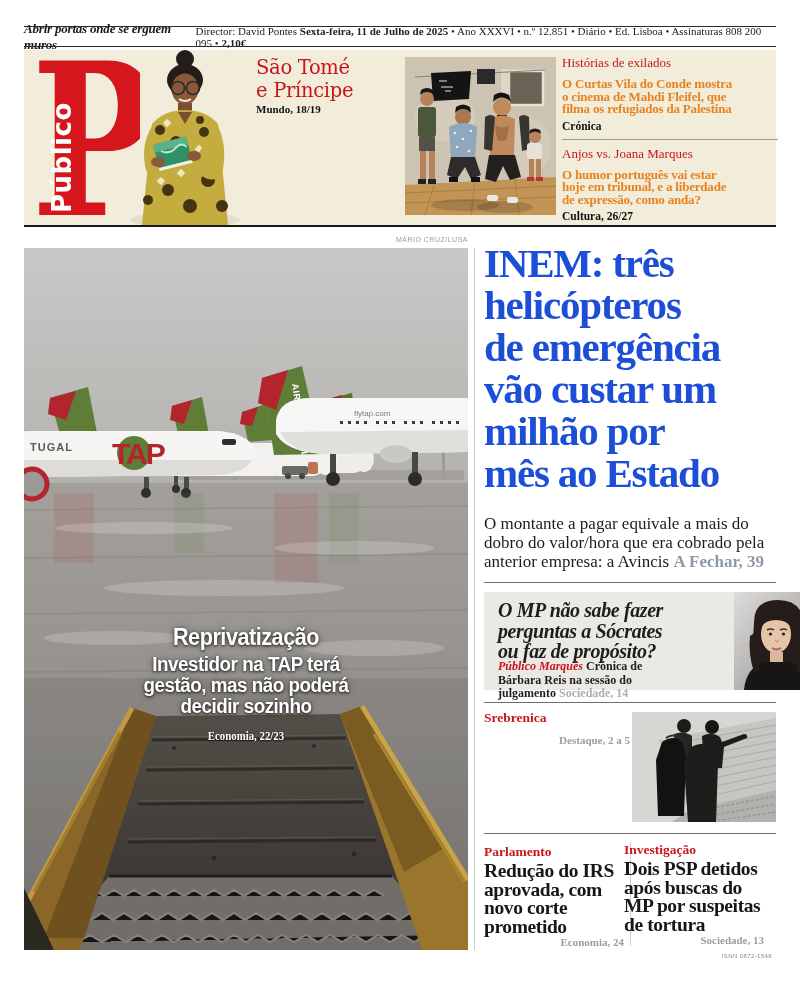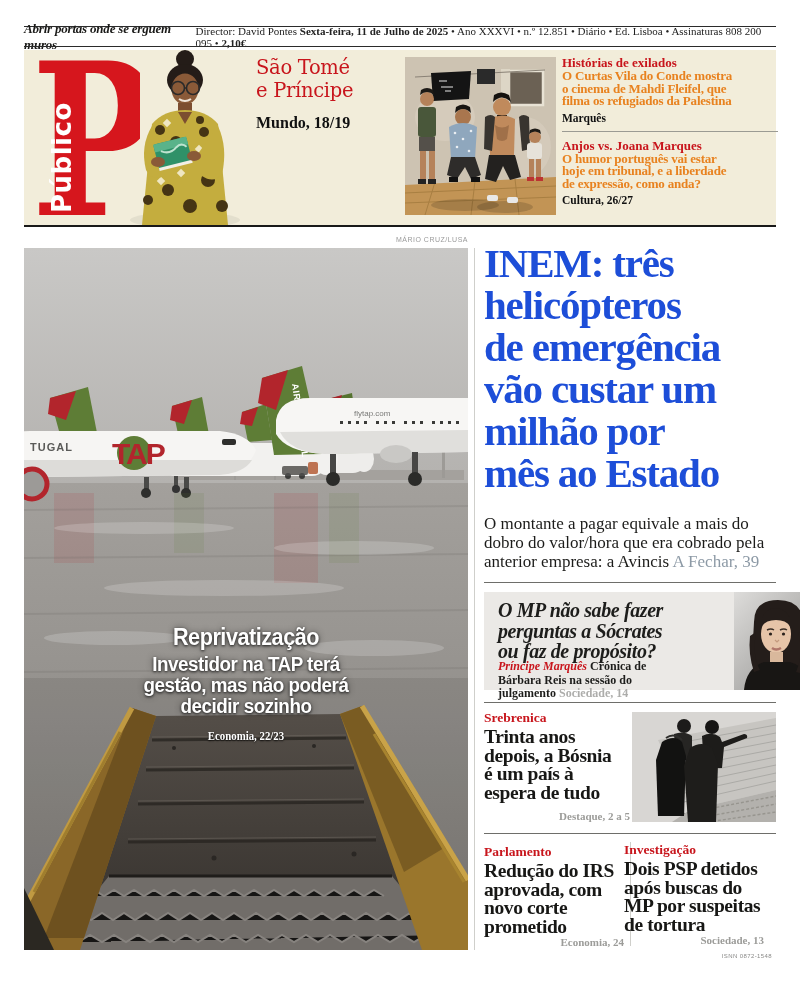--- a/index.html
+++ b/index.html
@@ -12,45 +12,45 @@
   .motto{font-weight:bold;font-style:italic;font-size:13px;letter-spacing:-0.2px;}
   .pubinfo{font-size:11px;color:#222;}
   .pubinfo b{font-weight:bold;font-family:Liberation Serif, serif;}
   
   .masthead{position:absolute;left:24px;top:50px;width:752px;height:175px;background:#f2edda;border-bottom:2px solid #191919;}
   .plogo{position:absolute;left:6px;top:7px;}
   .woman{position:absolute;left:88px;top:0;}
   .st-block{position:absolute;left:232px;top:6px;width:160px;}
   .st-red{font-family:"DejaVu Serif",serif;font-size:19.5px;line-height:23px;color:#c8151c;letter-spacing:-0.3px;}
   .st-orange{font-family:"DejaVu Serif",serif;font-size:19.5px;line-height:23px;color:#e8821f;letter-spacing:-0.3px;}
-  .st-section{font-weight:bold;font-size:16px;margin-top:12px;color:#111;}
+  .st-section{font-weight:bold;font-size:11px;margin-top:1px;color:#111;}
   .groupphoto{position:absolute;left:381px;top:7px;}
   .mh-right{position:absolute;left:538px;top:6px;width:216px;}
-  .mh-k{font-weight:bold;font-size:13px;line-height:14px;color:#c8151c;}
-  .mh-h{font-weight:bold;font-size:13px;line-height:12.5px;color:#e8821f;margin-top:0;letter-spacing:-0.2px;}
+  .mh-k{font-weight:normal;font-size:13px;line-height:14px;color:#c8151c;}
+  .mh-h{font-weight:bold;font-size:13px;line-height:12.5px;color:#e8821f;margin-top:8px;letter-spacing:-0.2px;}
   .mh-s{font-weight:bold;font-size:11.5px;margin-top:4px;color:#111;}
   .mh-rule{height:1px;background:#9b9b93;margin:7px 0 7px 0;}
   
   .credit{position:absolute;top:236px;left:24px;width:444px;text-align:right;font-family:"Liberation Sans",sans-serif;
           font-size:7px;color:#9a9a9a;letter-spacing:0.5px;}
   .mainphoto{position:absolute;left:24px;top:248px;width:444px;height:702px;}
   .overlay{position:absolute;left:0;top:376px;width:100%;text-align:center;color:#fff;
            font-family:"Liberation Sans",sans-serif;transform:scaleX(0.94);}
   .ov-k{font-weight:bold;font-size:23px;letter-spacing:-0.5px;text-shadow:0 1px 3px rgba(0,0,0,.8),0 0 8px rgba(0,0,0,.45);}
   .ov-h{font-weight:bold;font-size:20px;line-height:21px;letter-spacing:-0.5px;margin-top:3px;
         text-shadow:0 1px 3px rgba(0,0,0,.8),0 0 8px rgba(0,0,0,.45);}
   .ov-s{font-family:"Liberation Serif",serif;font-weight:bold;font-size:11.5px;margin-top:13px;
         text-shadow:0 1px 2px rgba(0,0,0,.8);}
   .col-div{position:absolute;left:474px;top:248px;width:1px;height:702px;background:#cfcfcb;}
   
   .rightcol{position:absolute;left:484px;top:248px;width:292px;height:712px;}
   .h-lead{position:absolute;top:-6px;left:0;margin:0;font-weight:bold;font-size:41px;line-height:42px;
           letter-spacing:-1.2px;color:#1d4ed8;}
   .deck{position:absolute;top:266px;left:0;width:292px;margin:0;font-size:17px;line-height:19px;color:#1c1c1a;}
-  .deck-ref{color:#8d9aa6;font-weight:normal;}
+  .deck-ref{color:#8d9aa6;font-weight:bold;}
   .hrule{position:absolute;left:0;width:292px;height:1px;background:#6e6e6a;}
   
   .obox{position:absolute;top:344px;left:0;width:336px;height:98px;background:#ebe9e6;}
   .ob-h{position:absolute;left:14px;top:8px;margin:0;font-weight:bold;font-style:italic;font-size:20px;
         line-height:20.5px;letter-spacing:-0.4px;color:#1d1d1b;}
   .ob-meta{position:absolute;left:14px;top:68px;width:188px;font-size:12px;line-height:13.5px;}
   .ob-k{color:#c8151c;font-weight:bold;font-style:italic;}
   .ob-b{font-weight:bold;color:#1d1d1b;}
   .ob-s{font-weight:bold;color:#adadab;}
   .ob-photo{position:absolute;right:0;top:0;}
@@ -204,21 +204,21 @@
         <rect x="131" y="102" width="5" height="18" fill="#b5825a"></rect>
       <rect x="122" y="120" width="7" height="4" fill="#b33"></rect>
         <rect x="131" y="120" width="7" height="4" fill="#b33"></rect>
     </svg>
 
     <div class="mh-right">
       <div class="mh-k">Histórias de exilados</div>
       <div class="mh-h lines">O Curtas Vila do Conde mostra
 o cinema de Mahdi Fleifel, que
 filma os refugiados da Palestina</div>
-      <div class="mh-s">Marquês</div>
+      <div class="mh-s">Crónica</div>
       <div class="mh-rule"></div>
       <div class="mh-k">Anjos vs. Joana Marques</div>
       <div class="mh-h lines">O humor português vai estar
 hoje em tribunal, e a liberdade
 de expressão, como anda?</div>
       <div class="mh-s">Cultura, 26/27</div>
     </div>
   </div>
 
   <div class="credit">MÁRIO CRUZ/LUSA</div>
@@ -408,21 +408,21 @@
 milhão por
 mês ao Estado</h1>
     <p class="deck"><span>O montante a pagar equivale a mais do dobro do valor/hora que era cobrado pela anterior empresa: a Avincis</span> <span class="deck-ref">A Fechar, 39</span></p>
     <div class="hrule" style="top:334px"></div>
 
     <div class="obox">
       <h2 class="ob-h lines">O MP não sabe fazer
 perguntas a Sócrates
 ou faz de propósito?</h2>
       <div class="ob-meta">
-        <span class="ob-k">Príncipe Marquês</span>
+        <span class="ob-k">Público Marquês</span>
         <span class="ob-b">Crónica de Bárbara Reis na sessão do julgamento</span>
         <span class="ob-s">Sociedade, 14</span>
       </div>
       <svg class="ob-photo" width="86" height="98" viewBox="0 0 86 98">
         <defs>
             <linearGradient id="pbg" x1="0" y1="0" x2="1" y2="1">
           <stop offset="0" stop-color="#dddcda"></stop>
               <stop offset="1" stop-color="#8f8e8c"></stop>
             </linearGradient>
           </defs>
@@ -439,24 +439,20 @@
         <path d="M10 98 Q12 76 30 70 L56 70 Q76 76 78 98 Z" fill="#181614"></path>
         <path d="M22 40 Q18 64 26 78 L20 80 Q14 62 16 44 Z" fill="#241d1a"></path>
         <path d="M64 40 Q70 62 62 80 L70 82 Q76 60 72 42 Z" fill="#241d1a"></path>
       </svg>
     </div>
 
     <div class="hrule" style="top:454px"></div>
 
     <div class="sreb">
       <div class="kicker">Srebrenica</div>
-      <h2 class="sh lines">Trinta anos
-depois, a Bósnia
-é um país à
-espera de tudo</h2>
       <span class="ref">Destaque, 2 a 5</span>
     </div>
     <svg class="sreb-photo" width="144" height="110" viewBox="0 0 144 110">
       <rect width="144" height="110" fill="#d8d6d3"></rect>
       <polygon points="26,28 144,6 144,78 58,98" fill="#c7c5c1"></polygon>
       <g stroke="#abaaa6" stroke-width="1">
         <line x1="30" y1="34" x2="144" y2="13"></line>
           <line x1="32" y1="42" x2="144" y2="21"></line>
         <line x1="34" y1="50" x2="144" y2="29"></line>
           <line x1="36" y1="58" x2="144" y2="37"></line>

